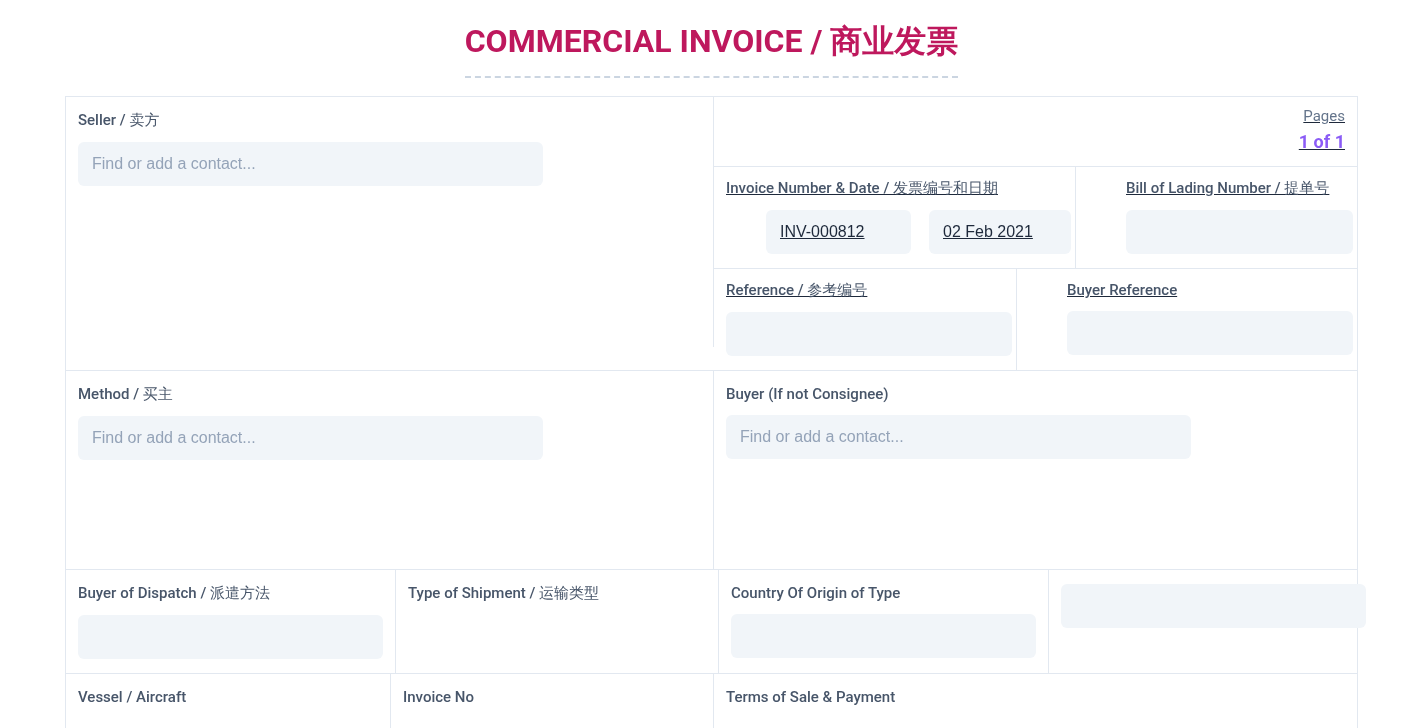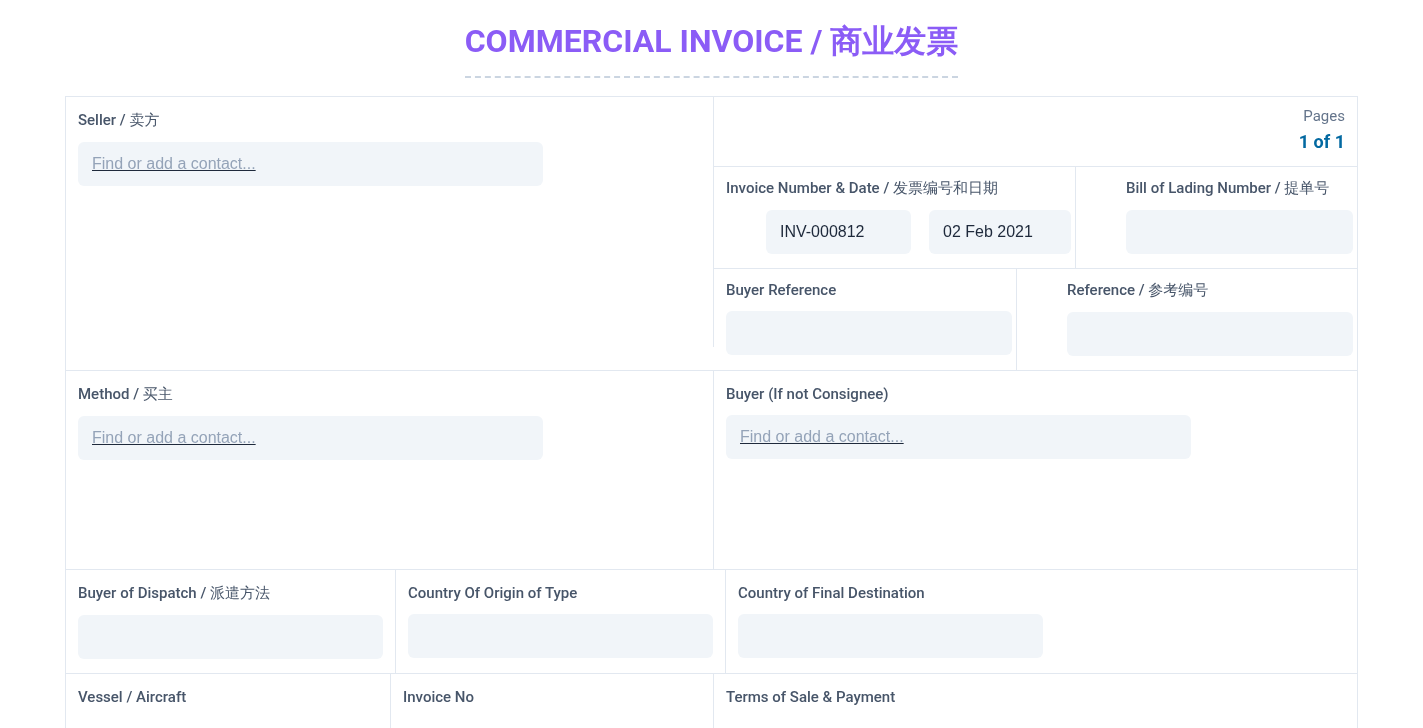--- a/index.html
+++ b/index.html
@@ -15,21 +15,21 @@
       height: 728px;
       overflow: hidden;
     }
     .container {
       padding: 20px 0 0 0;
     }
     .title {
       text-align: center;
       font-size: 32px;
       font-weight: 700;
-      color: #8b5cf6;
+      color: #be185d;
       border-bottom: 2px dashed #cbd5e1;
       padding-bottom: 12px;
       margin: 0 auto 18px auto;
       display: inline-block;
     }
     .title-wrap {
       text-align: center;
     }
     .invoice-box {
       width: 1293px;
@@ -72,46 +72,46 @@
       color: #1e293b;
       width: 100%;
       outline: none;
       height: 44px;
     }
     .input-field::placeholder {
       color: #94a3b8;
     }
     .contact-input {
       width: 465px;
-      text-decoration: underline;
     }
     .pages-cell {
       flex: 1;
       padding: 10px 12px 14px 12px;
       text-align: right;
     }
     .pages-label {
       font-size: 15px;
       color: #64748b;
       display: block;
       margin-bottom: 6px;
     }
     .pages-value {
       font-size: 18px;
       font-weight: 700;
-      color: #0369a1;
+      color: #8b5cf6;
     }
     .right-top-block {
       flex: 1;
       display: flex;
       flex-direction: column;
     }
     .sub-row {
       display: flex;
       border-bottom: 1px solid #e2e8f0;
+      text-decoration: underline;
     }
     .sub-row:last-child {
       border-bottom: none;
     }
     .sub-cell {
       flex: 1;
       padding: 12px 4px 14px 12px;
       border-right: 1px solid #e2e8f0;
     }
     .sub-cell:last-child {
@@ -195,25 +195,25 @@
               <input type="text" class="input-field inv-date" value="02 Feb 2021" style="">
             </div>
           </div>
           <div class="sub-cell">
             <span class="label">Bill of Lading Number / 提单号</span>
             <input type="text" class="input-field" value="" style="">
           </div>
         </div>
         <div class="sub-row">
           <div class="sub-cell">
+            <span class="label">Reference / 参考编号</span>
+            <input type="text" class="input-field" value="" style="">
+          </div>
+          <div class="sub-cell">
             <span class="label">Buyer Reference</span>
-            <input type="text" class="input-field" value="" style="">
-          </div>
-          <div class="sub-cell">
-            <span class="label">Reference / 参考编号</span>
             <input type="text" class="input-field" value="" style="">
           </div>
         </div>
       </div>
     </div>
 
     <div class="row">
       <div class="cell cell-half-left buyer-cell">
         <span class="label">Method / 买主</span>
         <input type="text" class="input-field contact-input" placeholder="Find or add a contact..." style="">
@@ -222,26 +222,28 @@
         <span class="label">Buyer (If not Consignee)</span>
         <input type="text" class="input-field contact-input" placeholder="Find or add a contact..." style="">
       </div>
     </div>
 
     <div class="row">
       <div class="quarter quarter-left-1">
         <span class="label">Buyer of Dispatch / 派遣方法</span>
         <input type="text" class="input-field small-input" value="" style="">
       </div>
+      <div class="quarter quarter-left-2">
+        <span class="label">Type of Shipment / 运输类型</span>
+      </div>
       <div class="quarter quarter-right-1">
         <span class="label">Country Of Origin of Type</span>
         <input type="text" class="input-field small-input-r" value="" style="">
       </div>
       <div class="quarter quarter-right-2">
-        <span class="label">Country of Final Destination</span>
         <input type="text" class="input-field small-input-r" value="" style="">
       </div>
     </div>
 
     <div class="row bottom-row">
       <div class="quarter quarter-left-1">
         <span class="label">Vessel / Aircraft</span>
 
       </div>
       <div class="quarter quarter-left-2">

